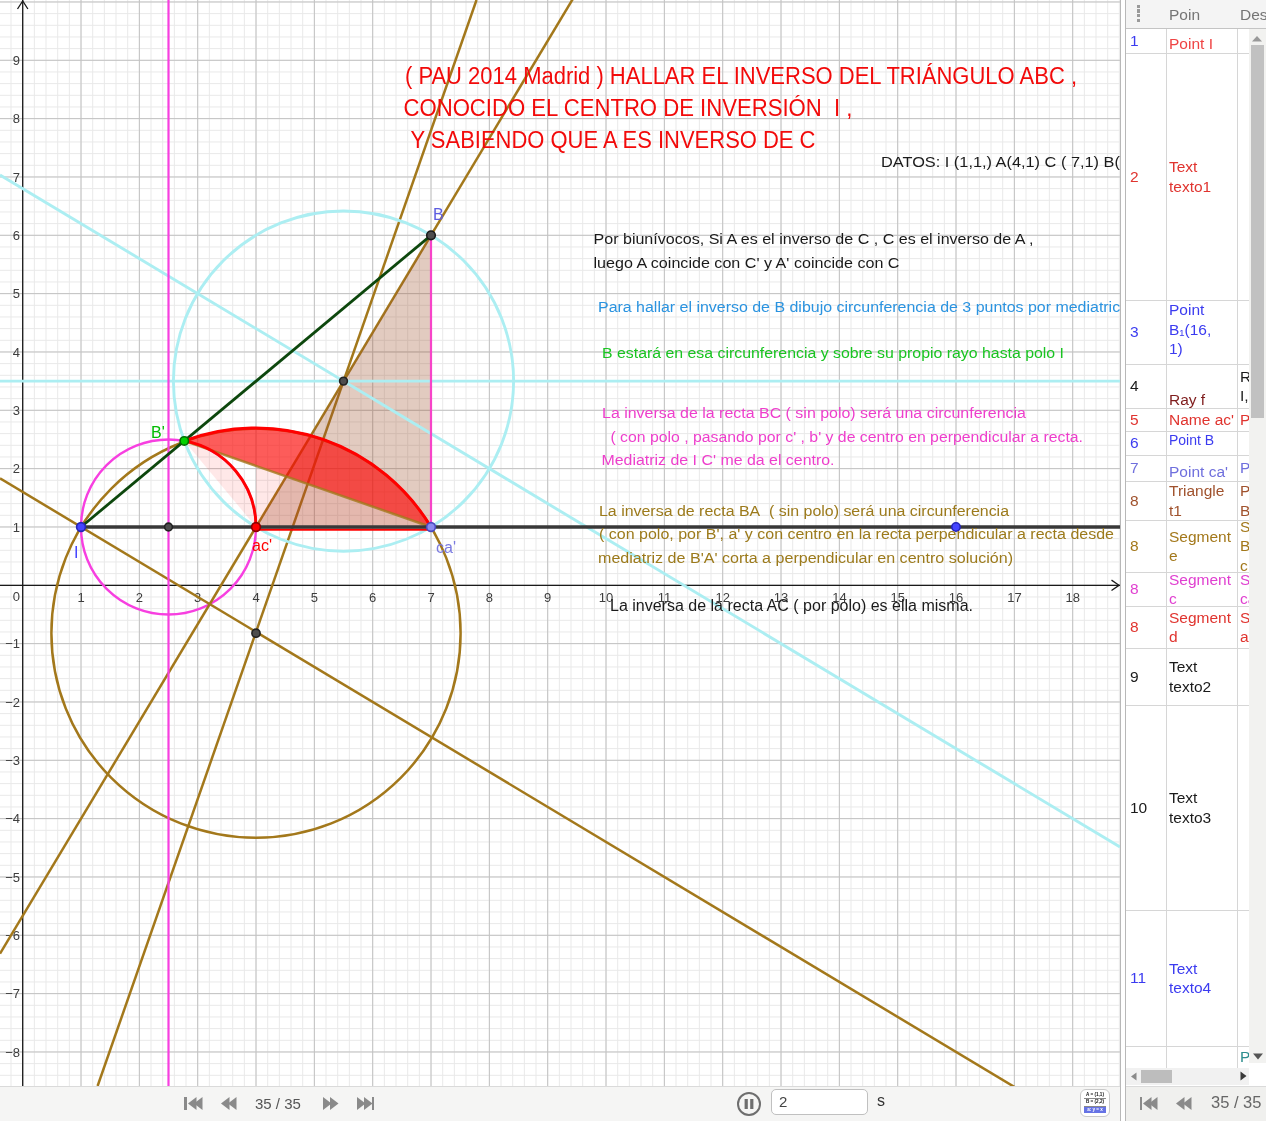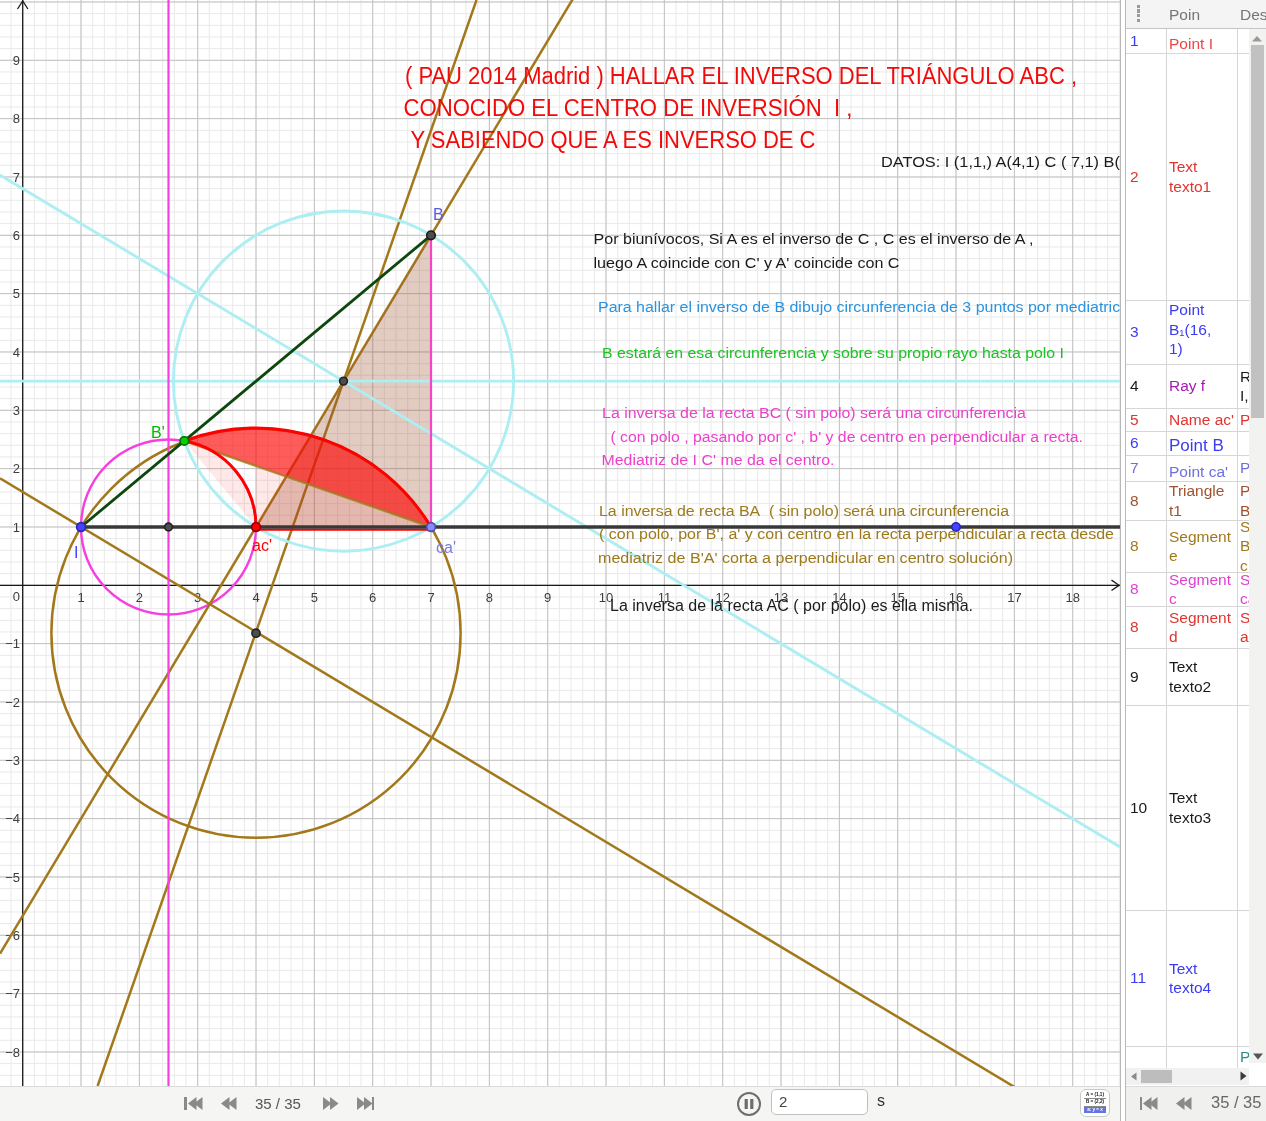--- a/index.html
+++ b/index.html
@@ -345,37 +345,37 @@
 <div style="position:absolute;left:1169px;top:53px;width:66px;height:247px;display:flex;align-items:center;font-size:15.5px;line-height:19.5px;color:#e0342f">
     <div>Text<br>texto1</div>
   </div>
 <div style="position:absolute;left:1126px;top:364px;width:123px;height:1px;background:#d6d6d6"></div>
 <div style="position:absolute;left:1130px;top:300px;width:34px;height:64px;display:flex;align-items:center;font-size:15.5px;color:#3b3bf0">3</div>
 <div style="position:absolute;left:1169px;top:300px;width:66px;height:64px;display:flex;font-size:15.5px;line-height:19.5px;color:#3b3bf0">
     <div>Point<br>B₁(16,<br>1)</div>
   </div>
 <div style="position:absolute;left:1126px;top:408px;width:123px;height:1px;background:#d6d6d6"></div>
 <div style="position:absolute;left:1130px;top:364px;width:34px;height:44px;display:flex;align-items:center;font-size:15.5px;color:#1a1a1a">4</div>
-<div style="position:absolute;left:1169px;top:364px;width:66px;height:44px;display:flex;align-items:center;font-size:15.5px;line-height:19.5px;color:#a21caf">
+<div style="position:absolute;left:1169px;top:378px;width:66px;height:44px;display:flex;align-items:center;font-size:15.5px;line-height:19.5px;color:#7f1d1d">
     <div>Ray f</div>
   </div>
 <div style="position:absolute;left:1240px;top:364px;width:9px;height:44px;display:flex;align-items:center;overflow:hidden;font-size:15.5px;line-height:19.5px;color:#1a1a1a">
     <div>Ray<br>I, A</div>
   </div>
 <div style="position:absolute;left:1126px;top:431px;width:123px;height:1px;background:#d6d6d6"></div>
 <div style="position:absolute;left:1130px;top:408px;width:34px;height:23px;display:flex;align-items:center;font-size:15.5px;color:#e0342f">5</div>
 <div style="position:absolute;left:1169px;top:408px;width:66px;height:23px;display:flex;align-items:center;font-size:15.5px;line-height:19.5px;color:#e0342f">
     <div>Name ac'</div>
   </div>
 <div style="position:absolute;left:1240px;top:408px;width:9px;height:23px;display:flex;align-items:center;overflow:hidden;font-size:15.5px;line-height:19.5px;color:#e0342f">
     <div>Poin</div>
   </div>
 <div style="position:absolute;left:1126px;top:455px;width:123px;height:1px;background:#d6d6d6"></div>
 <div style="position:absolute;left:1130px;top:431px;width:34px;height:24px;display:flex;align-items:center;font-size:15.5px;color:#3b3bf0">6</div>
-<div style="position:absolute;left:1169px;top:431px;width:66px;height:24px;display:flex;align-items:flex-end;font-size:17px;line-height:19.5px;color:#3b3bf0">
+<div style="position:absolute;left:1169px;top:431px;width:66px;height:24px;display:flex;align-items:flex-start;font-size:14px;line-height:19.5px;color:#3b3bf0">
     <div>Point B</div>
   </div>
 <div style="position:absolute;left:1126px;top:481px;width:123px;height:1px;background:#d6d6d6"></div>
 <div style="position:absolute;left:1130px;top:455px;width:34px;height:26px;display:flex;align-items:center;font-size:15.5px;color:#6f6fdd">7</div>
 <div style="position:absolute;left:1169px;top:455px;width:66px;height:26px;display:flex;align-items:flex-end;font-size:15.5px;line-height:19.5px;color:#6f6fdd">
     <div>Point ca'</div>
   </div>
 <div style="position:absolute;left:1240px;top:455px;width:9px;height:26px;display:flex;align-items:center;overflow:hidden;font-size:15.5px;line-height:19.5px;color:#6f6fdd">
     <div>Poin</div>
   </div>

